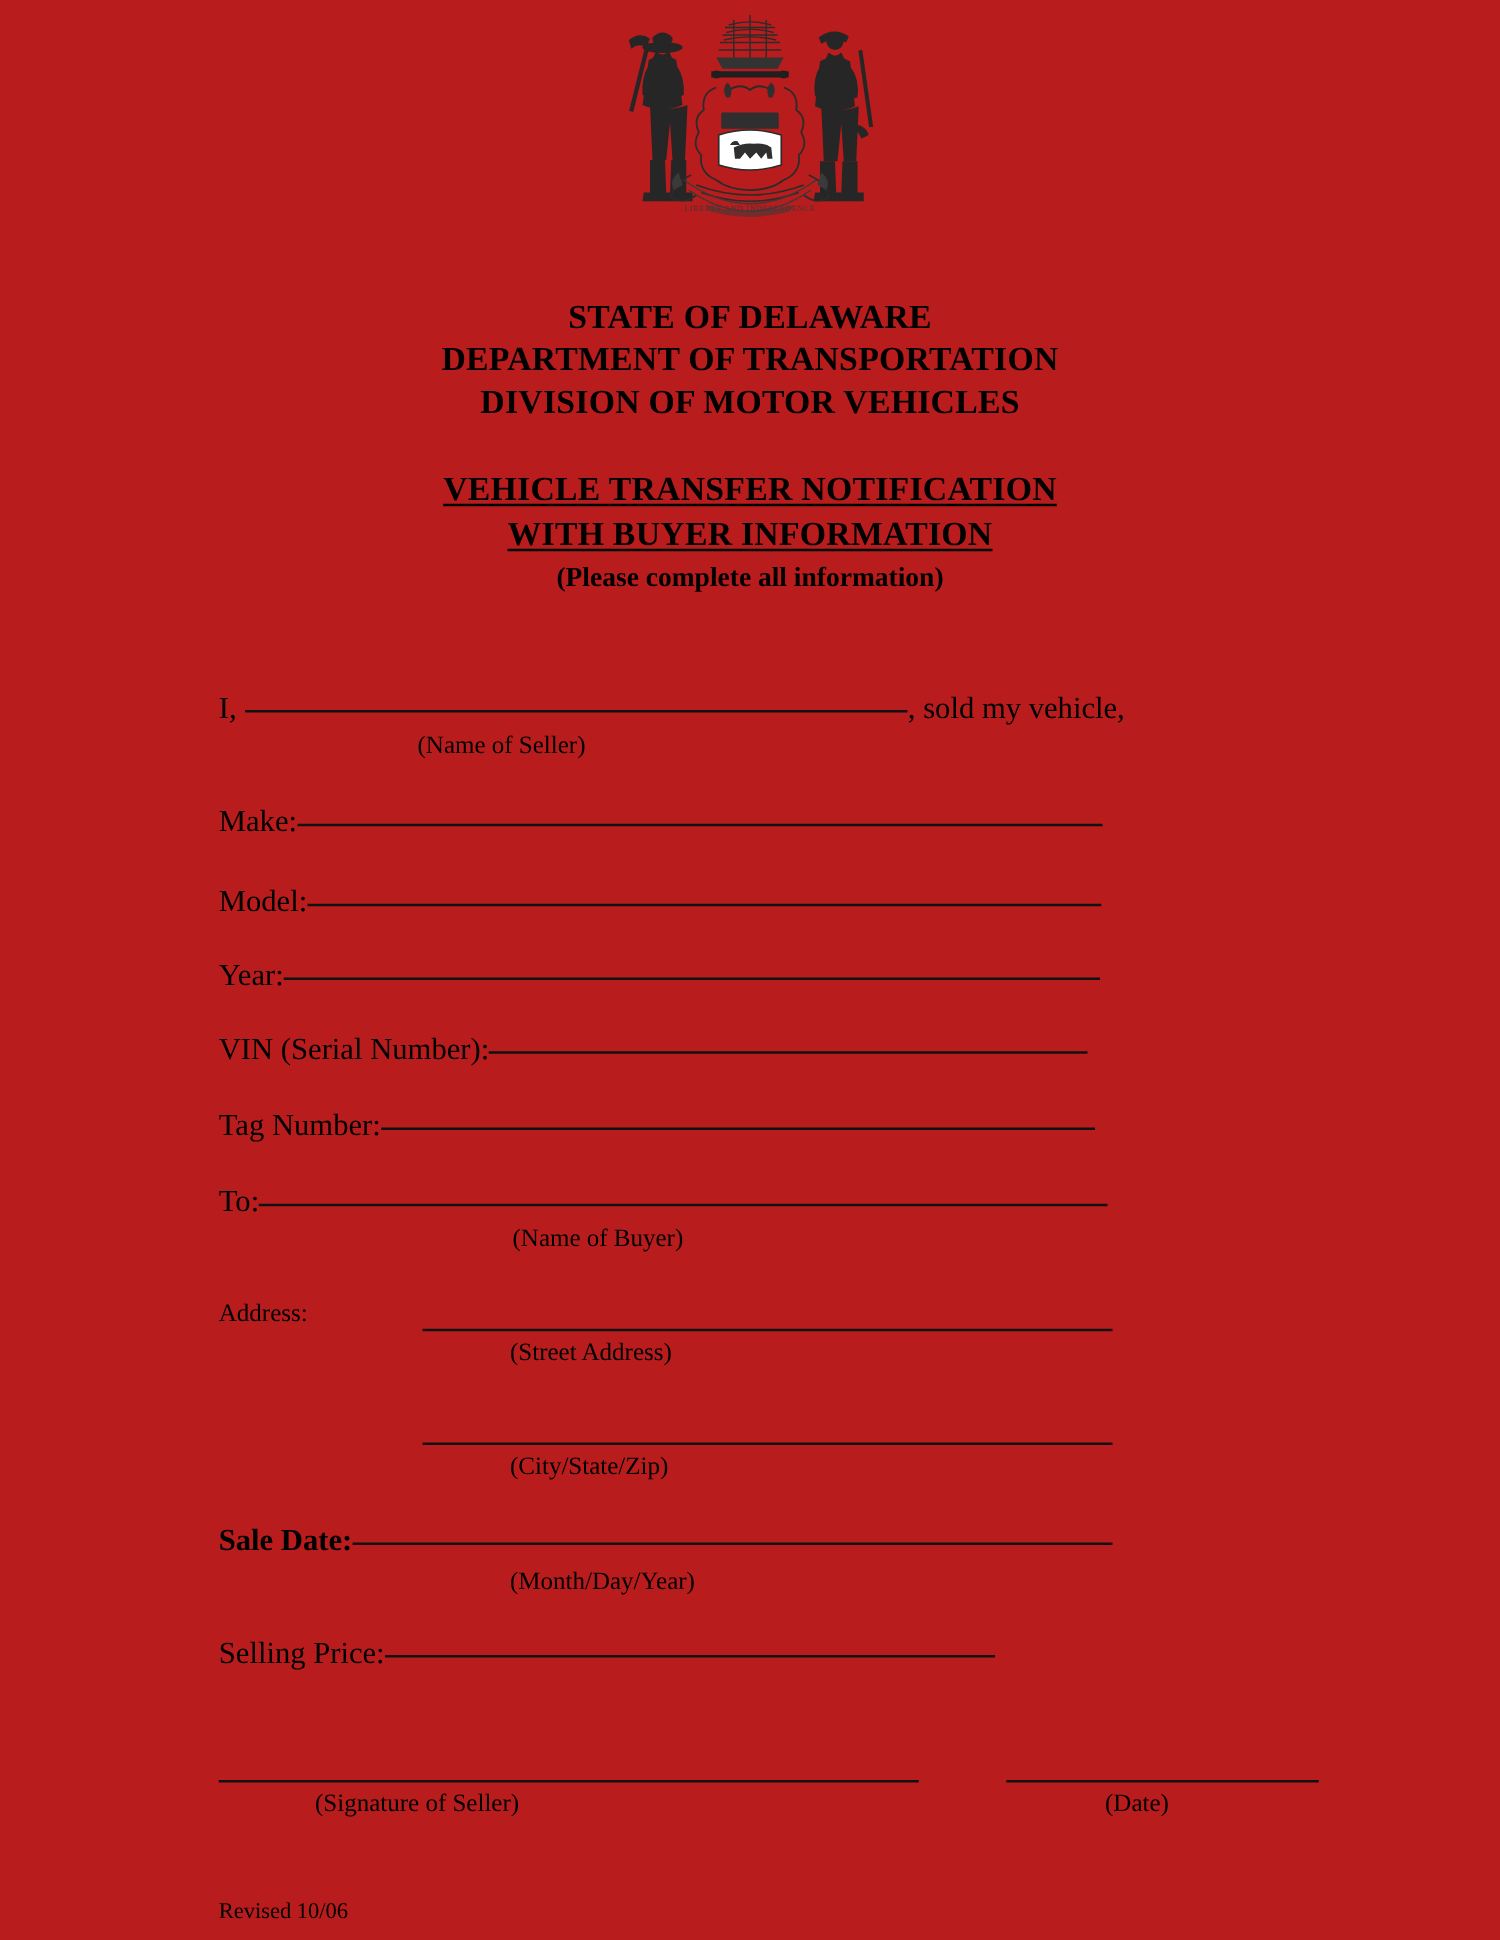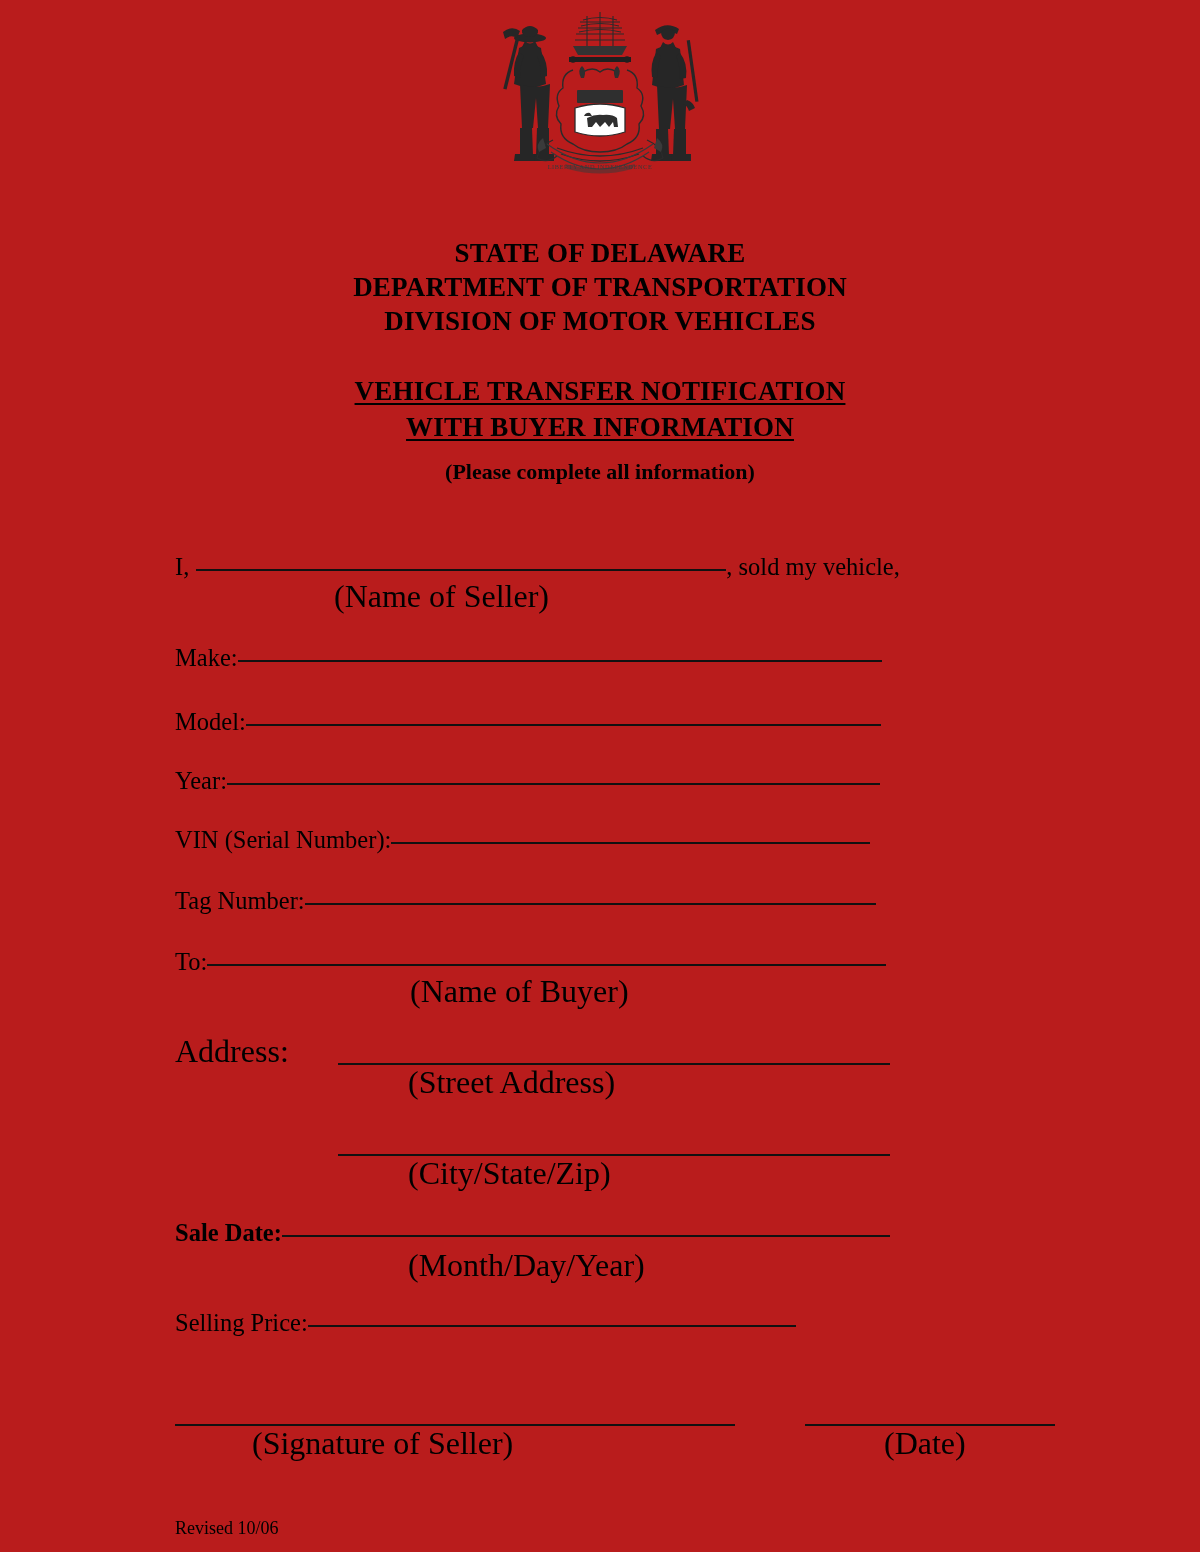--- a/index.html
+++ b/index.html
@@ -69,21 +69,21 @@
   }
   .tline span.u {
     text-decoration: underline;
     text-underline-offset: 3px;
     text-decoration-thickness: 2px;
   }
   .subtitle {
     font-weight: bold;
     font-size: 22px;
     line-height: 30px;
-    margin-top: 12px;
+    margin-top: 2px;
   }
 
   
   .body-area {
     position: absolute;
     left: 0;
     top: 0;
     width: 1200px;
     height: 1304px;
   }
@@ -100,21 +100,21 @@
     display: inline-block;
     vertical-align: baseline;
     border-bottom: 2.2px solid #111111;
     height: 0;
     position: relative;
     top: -4px;
   }
 
   .sub {
     position: absolute;
-    font-size: 32px;
+    font-size: 20px;
     line-height: 30px;
     white-space: nowrap;
   }
 
   .standalone-rule {
     position: absolute;
     border-bottom: 2.2px solid #111111;
     height: 0;
   }
 

